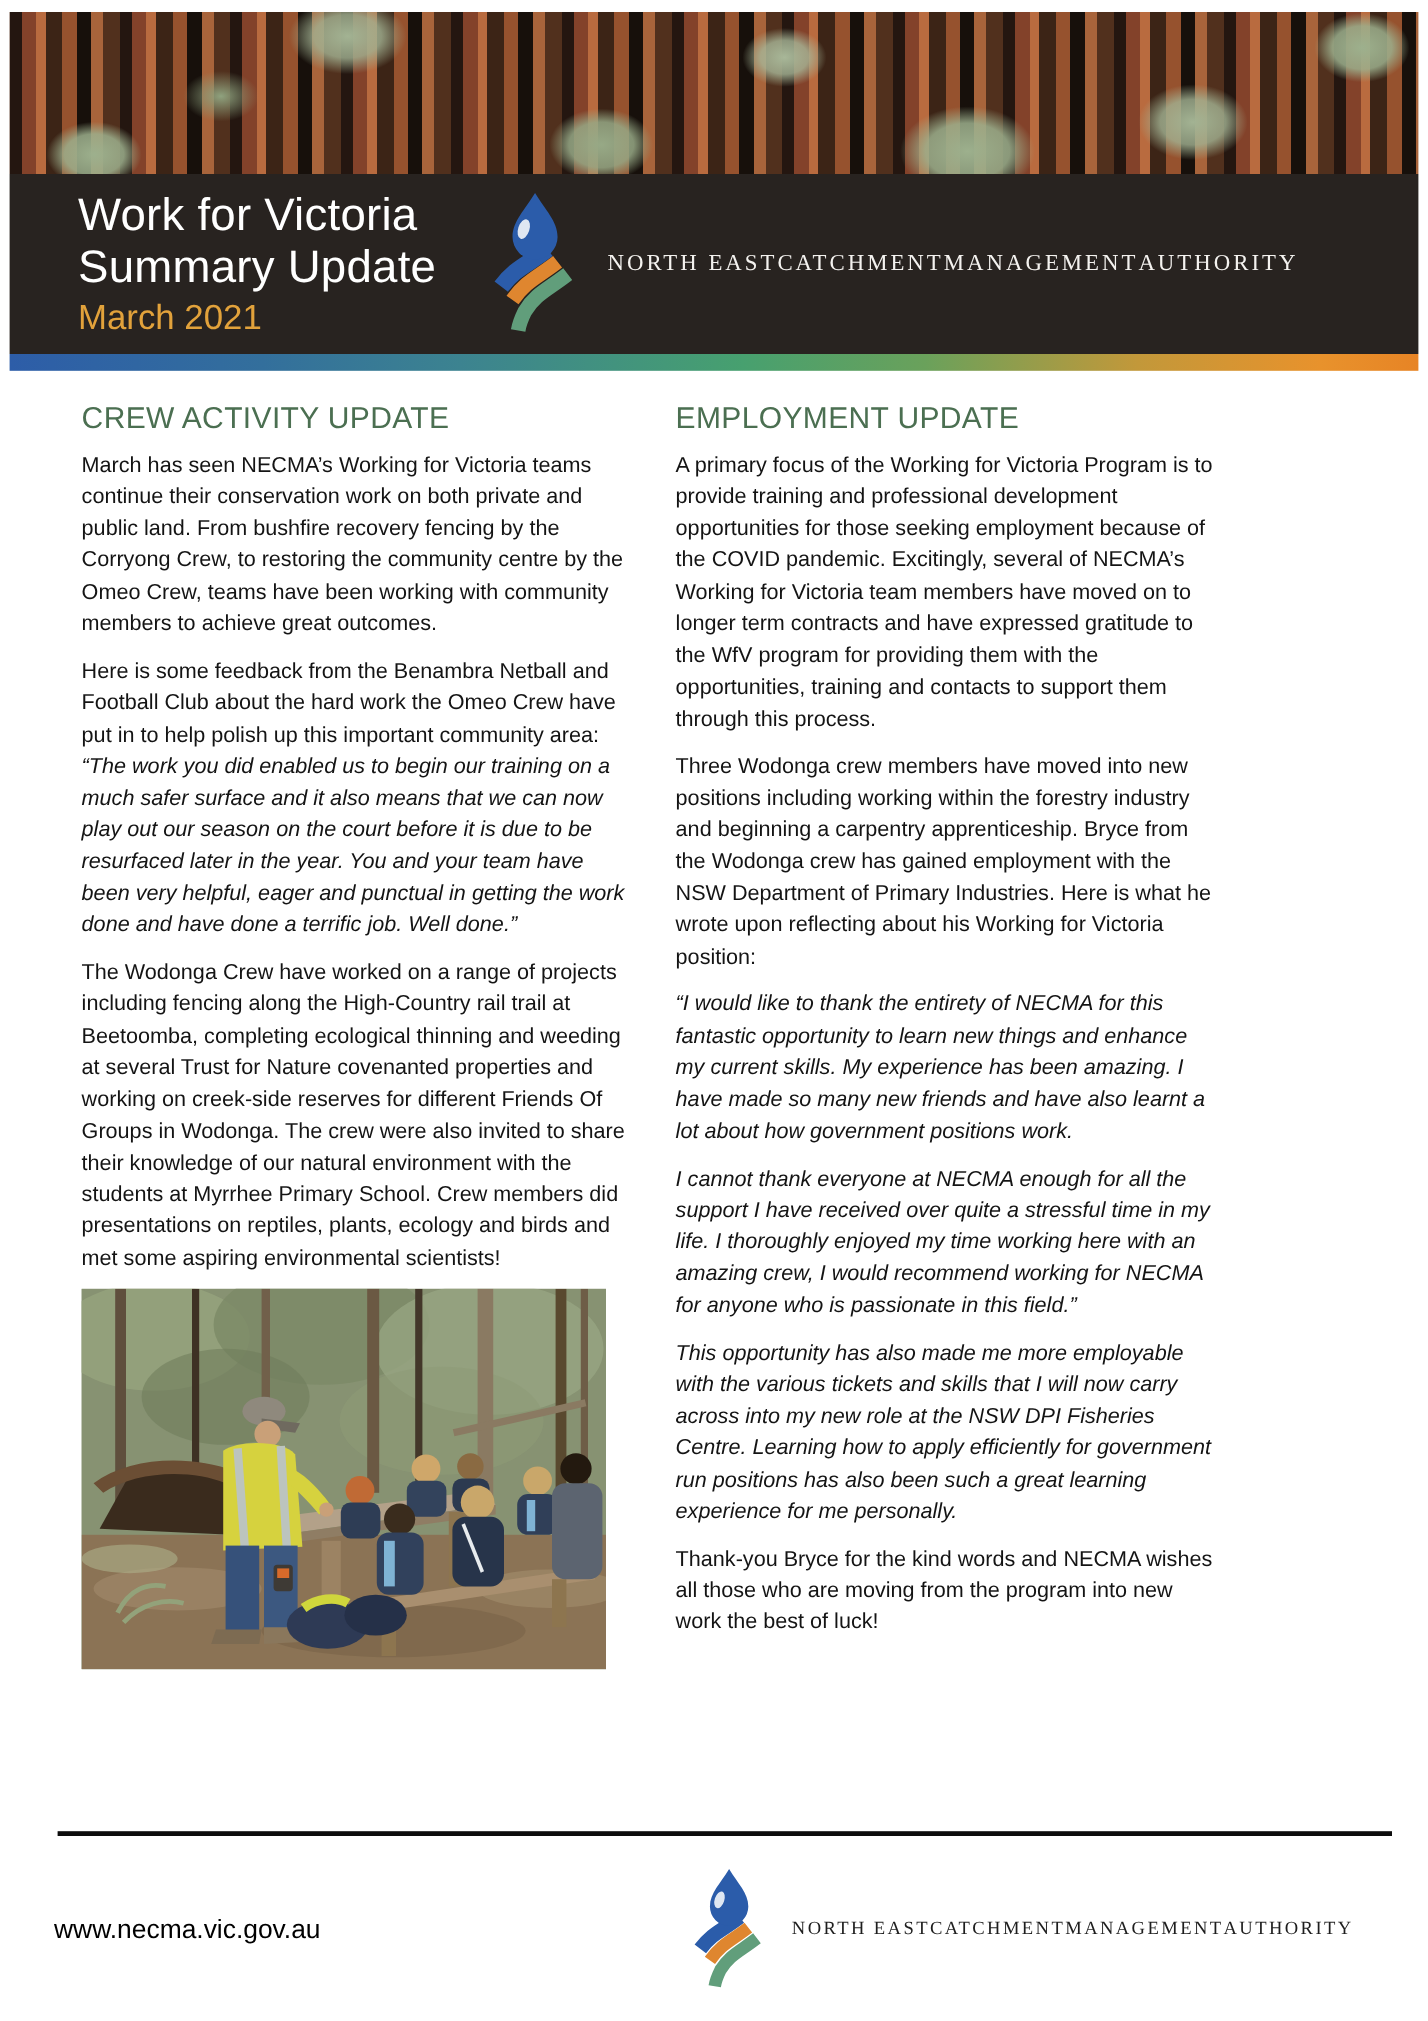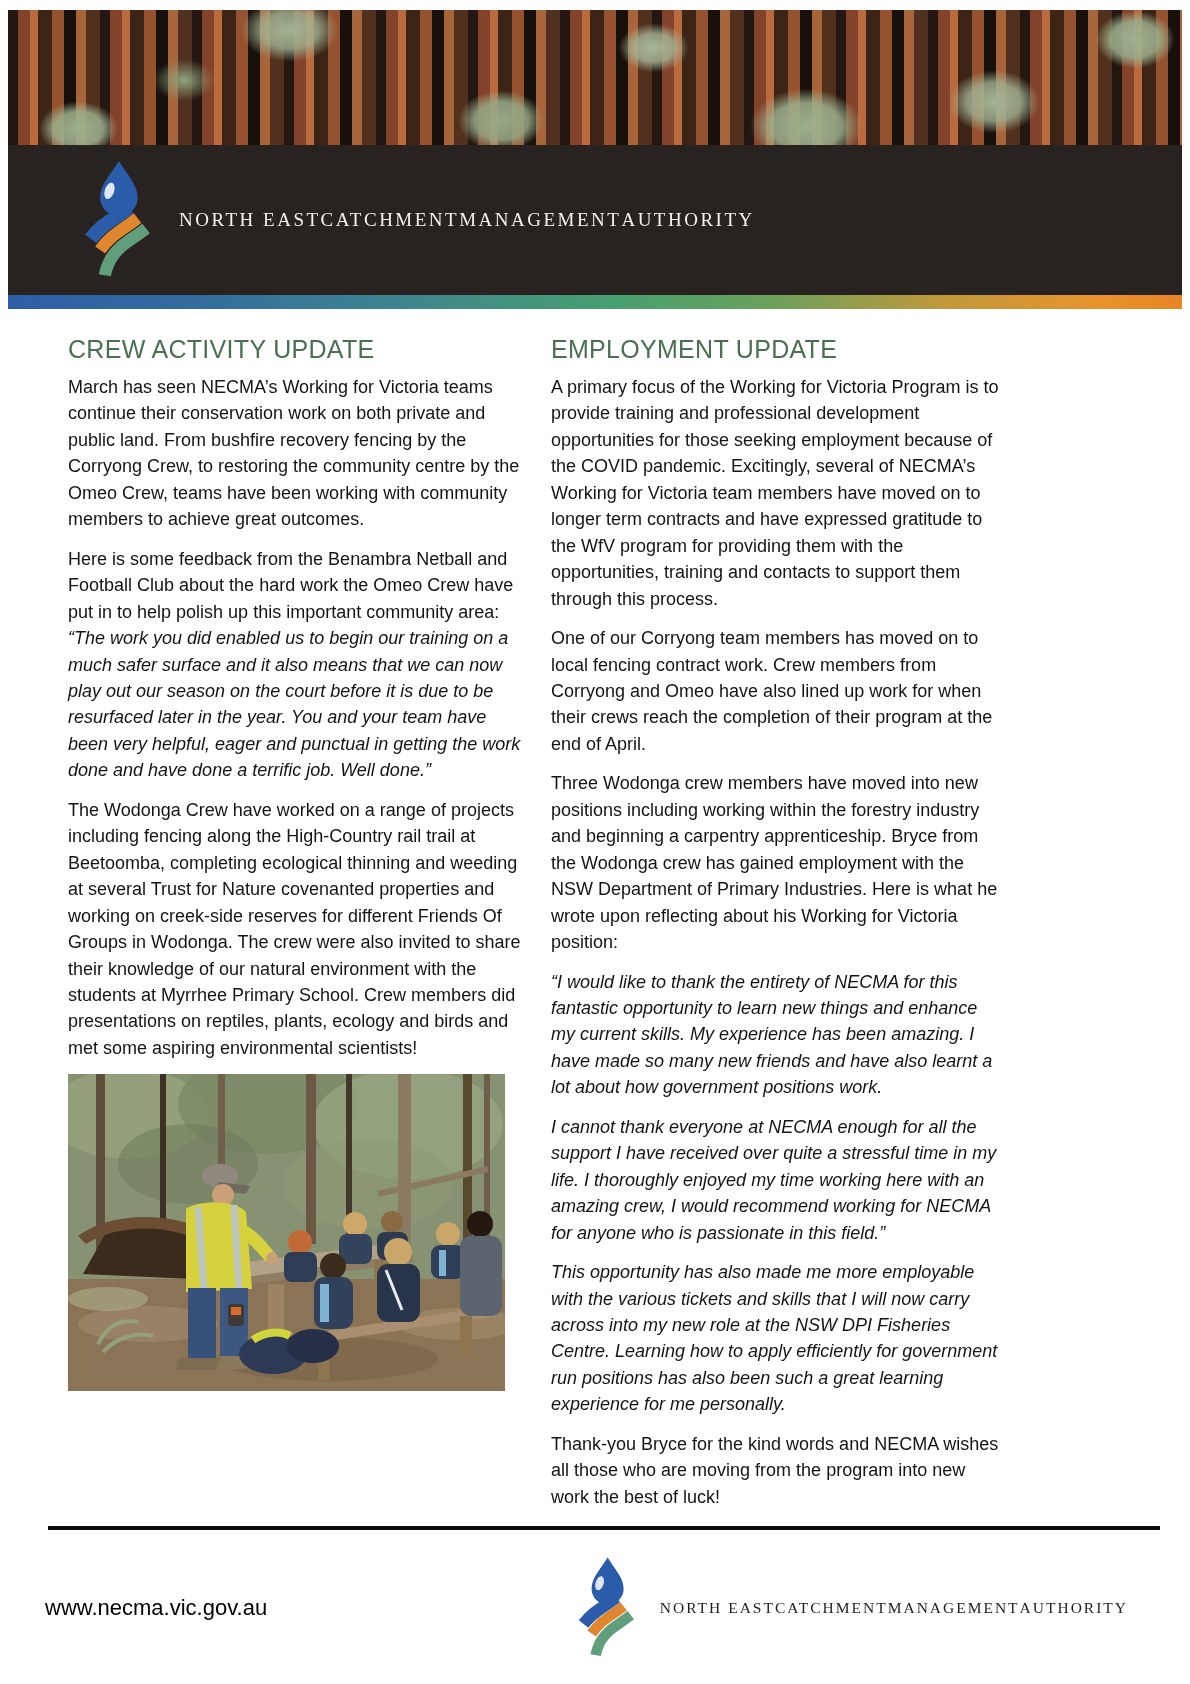--- a/index.html
+++ b/index.html
@@ -45,21 +45,21 @@
   }
   .logo-dark .logo-text span { color:#f4f2ef; }
   .logo-light .logo-text span { color:#1e1e1e; font-size:15.5px; letter-spacing:2px; }
 
   .gradient-bar {
     margin:0 8px; height:14px;
     background:linear-gradient(90deg,#2d5da8 0%,#336f9c 18%,#3c8390 32%,#47a06f 52%,#6aa15b 65%,#c2983a 80%,#e8922c 93%,#e78425 100%);
   }
 
   
-  .content { display:flex; gap:28px; padding:26px 58px 0 68px; }
+  .content { display:flex; gap:40px; padding:26px 58px 0 68px; }
   .col { width:455px; flex:0 0 455px; }
   .col h2 {
     color:#4b6f51; font-size:25px; font-weight:normal; letter-spacing:.3px;
     margin:0 0 10px 0;
   }
   .col p { font-size:18px; line-height:1.47; color:#141414; margin:0 0 13px; }
   .col p em, .col figcaption { font-style:italic; }
   .col p.quote { font-style:italic; }
 
   figure { margin-top:6px; }
@@ -76,20 +76,24 @@
   .site-url { font-size:22px; color:#000; text-decoration:none; }
 </style>
 </head>
 <body>
 
 <div class="page">
 
   <div class="banner-photo"></div>
 
   <header class="masthead">
+    <div class="masthead-text">
+      <h1>Work for Victoria Summary Update</h1>
+      <div class="issue-date">March 2021</div>
+    </div>
 
     <div class="logo logo-dark">
       <svg width="104" height="122" viewBox="0 0 110 130">
         <defs>
           <g id="logo-mark">
             <g fill="none">
               <path d="M68,52 C50,66 40,68 27,85" stroke="#2b5caa" stroke-width="15"></path>
               <path d="M77,63 C59,77 49,80 37,97" stroke="#df862f" stroke-width="13"></path>
               <path d="M86,74 C68,88 58,91 48,107 C45,113 43,118 42,124" stroke="#619e7b" stroke-width="13"></path>
             </g>
@@ -195,21 +199,20 @@
           <path d="M185,266 C196,258 212,256 222,262" stroke="#cfd63c" stroke-width="8" fill="none"></path>
 
           <path d="M30,270 C40,250 55,245 70,248 M35,278 C50,262 70,258 85,262" stroke="#93a27a" stroke-width="4" fill="none"></path>
         </svg>
       </figure>
     </section>
 
     <section class="col">
       <h2>EMPLOYMENT UPDATE</h2>
       <p>A primary focus of the Working for Victoria Program is to provide training and professional development opportunities for those seeking employment because of the COVID pandemic. Excitingly, several of NECMA’s Working for Victoria team members have moved on to longer term contracts and have expressed gratitude to the WfV program for providing them with the opportunities, training and contacts to support them through this process.</p>
-      <p>One of our Corryong team members has moved on to local fencing contract work. Crew members from Corryong and Omeo have also lined up work for when their crews reach the completion of their program at the end of April.</p>
       <p>Three Wodonga crew members have moved into new positions including working within the forestry industry and beginning a carpentry apprenticeship. Bryce from the Wodonga crew has gained employment with the NSW Department of Primary Industries. Here is what he wrote upon reflecting about his Working for Victoria position:</p>
       <p class="quote">“I would like to thank the entirety of NECMA for this fantastic opportunity to learn new things and enhance my current skills. My experience has been amazing. I have made so many new friends and have also learnt a lot about how government positions work.</p>
       <p class="quote">I cannot thank everyone at NECMA enough for all the support I have received over quite a stressful time in my life. I thoroughly enjoyed my time working here with an amazing crew, I would recommend working for NECMA for anyone who is passionate in this field.”</p>
       <p class="quote">This opportunity has also made me more employable with the various tickets and skills that I will now carry across into my new role at the NSW DPI Fisheries Centre. Learning how to apply efficiently for government run positions has also been such a great learning experience for me personally.</p>
       <p>Thank-you Bryce for the kind words and NECMA wishes all those who are moving from the program into new work the best of luck!</p>
     </section>
   </main>
 
   <div class="footer-block">
     <div class="rule"></div>

